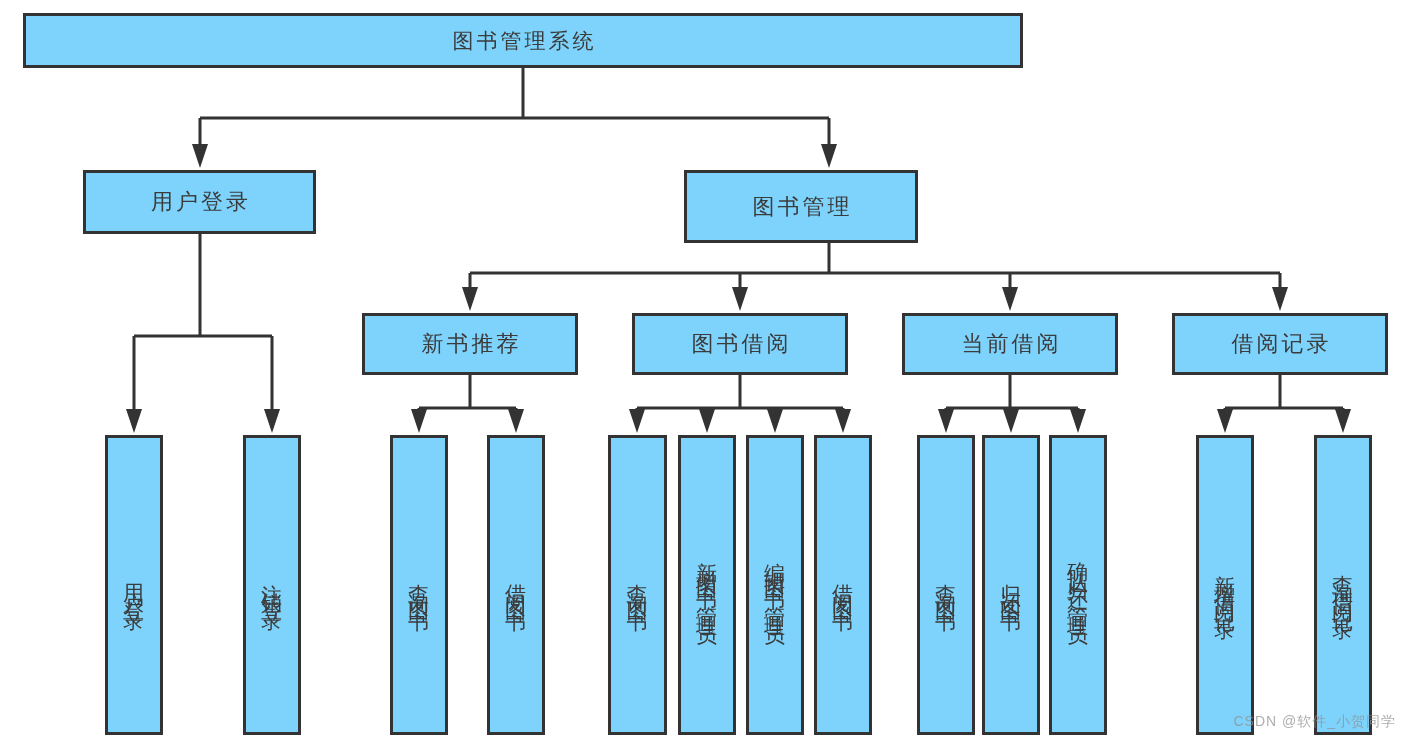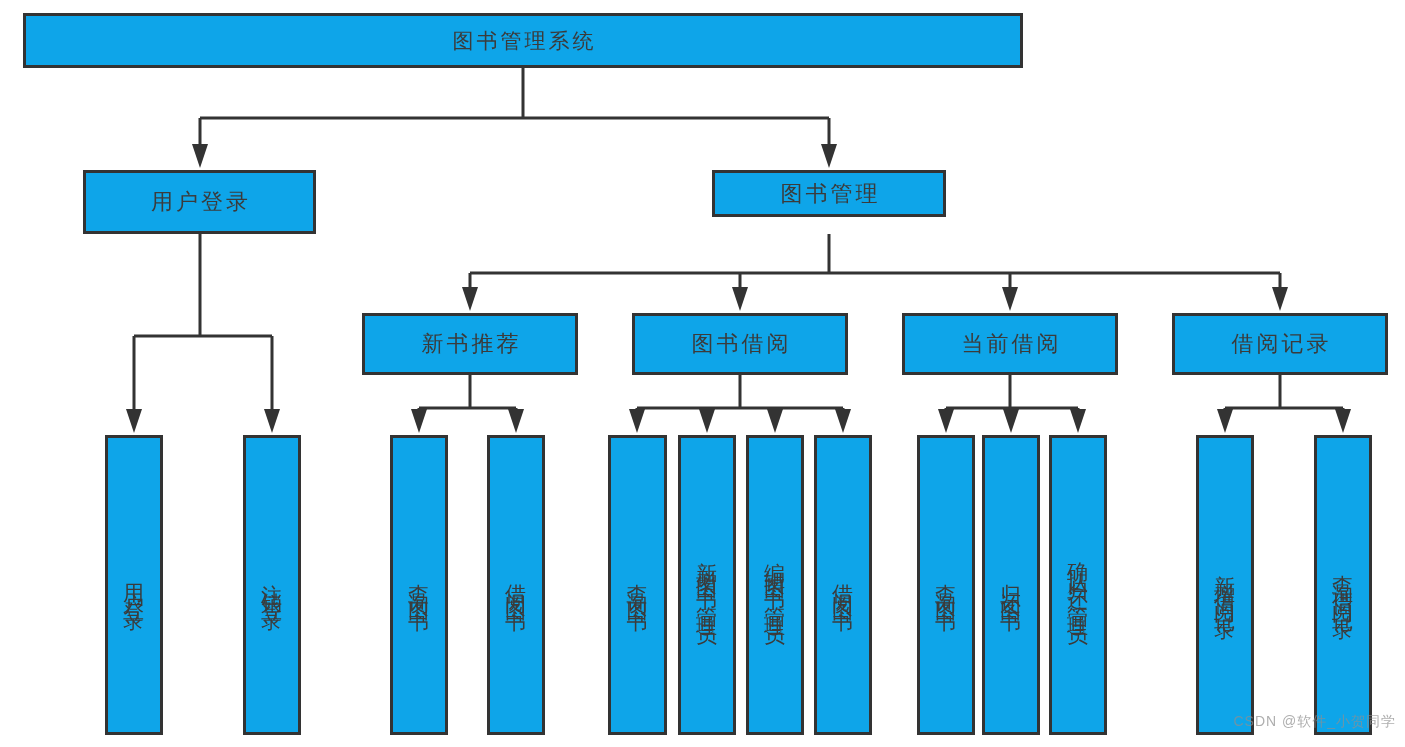--- a/index.html
+++ b/index.html
@@ -11,21 +11,21 @@
     overflow: hidden;
     font-family: "Liberation Sans", sans-serif;
     color: #3b3b3b;
   }
   svg.wires { position: absolute; left: 0; top: 0; z-index: 1; }
   svg.wires path { stroke: #333333; stroke-width: 3; fill: none; }
   svg.wires polygon { fill: #333333; stroke: none; }
   .node {
     position: absolute;
     z-index: 2;
-    background: #0ea5e9;
+    background: #7dd3fc;
     border: 3px solid #333333;
     box-sizing: border-box;
     display: flex;
     align-items: center;
     justify-content: center;
   }
   .hnode { font-size: 22px; letter-spacing: 3px; text-indent: 3px; white-space: nowrap; }
   .root-node { font-size: 21px; }
   .vnode .vtext {
     writing-mode: vertical-rl;
@@ -102,21 +102,21 @@
     </g>
   </svg>
 
   <div class="node hnode root-node" style="left:23px; top:13px; width:1000px; height:55px;">
     <span>图书管理系统</span>
   </div>
 
   <div class="node hnode" style="left:83px; top:170px; width:233px; height:64px;">
     <span>用户登录</span>
   </div>
-  <div class="node hnode" style="left:712px; top:170px; width:234px; height:47px;">
+  <div class="node hnode" style="left:684px; top:170px; width:234px; height:73px;">
     <span>图书管理</span>
   </div>
 
   <div class="node hnode" style="left:632px; top:313px; width:216px; height:62px;">
     <span>图书借阅</span>
   </div>
   <div class="node hnode" style="left:362px; top:313px; width:216px; height:62px;">
     <span>新书推荐</span>
   </div>
   <div class="node hnode" style="left:902px; top:313px; width:216px; height:62px;">

